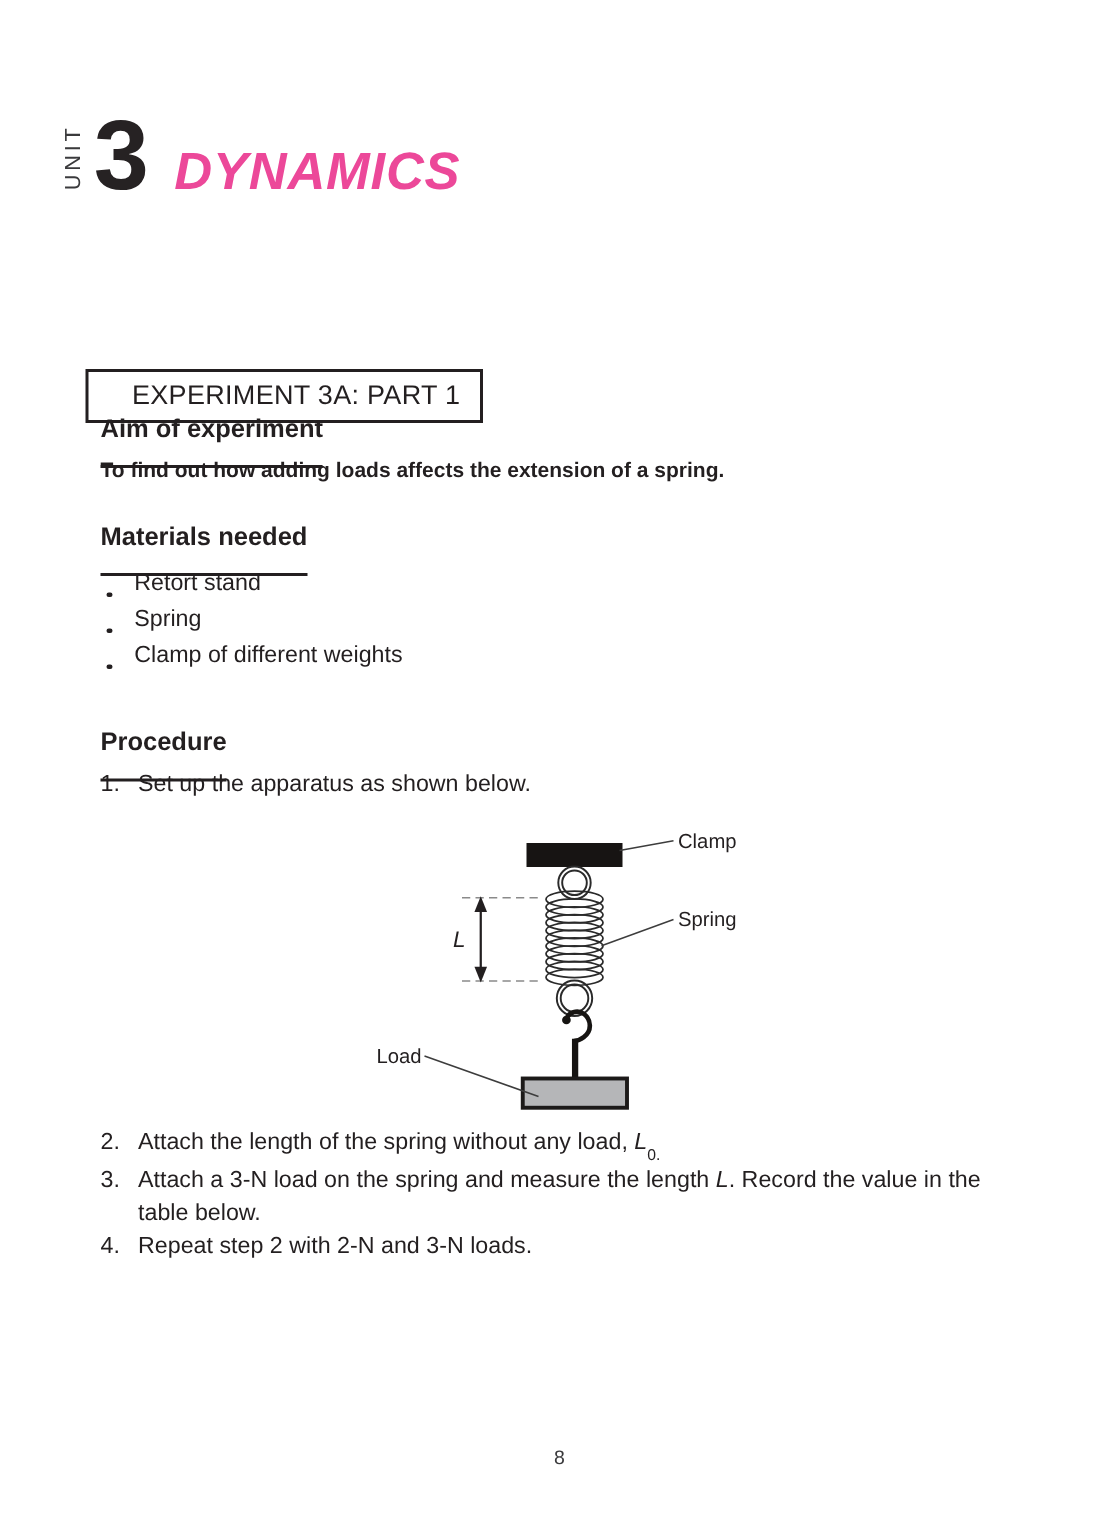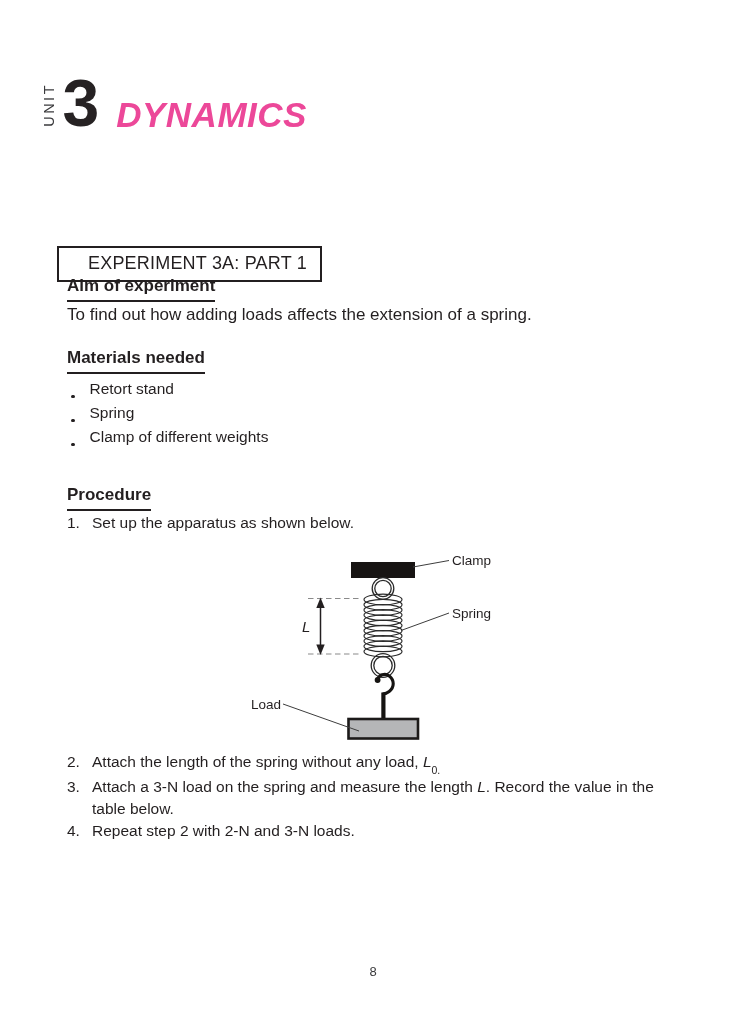--- a/index.html
+++ b/index.html
@@ -49,26 +49,26 @@
   }
 
   
   .sec-heading {
     position: absolute; left: 67px;
     font-size: 17px; font-weight: bold;
   }
   .sec-heading > span {
     display: inline-block;
     border-bottom: 2px solid #231f20;
-    padding-bottom: 4px;
+    padding-bottom: 14px;
   }
   .aim-heading { top: 276px; }
   .aim-text {
     position: absolute; left: 67px; top: 305px;
-    font-size: 17px; font-weight: normal; width: 620px;
+    font-size: 14px; font-weight: bold; width: 620px;
   }
   .materials-heading { top: 348px; }
   .materials-list {
     position: absolute; left: 69px; top: 374px;
     list-style: none;
   }
   .materials-list li {
     display: flex; align-items: flex-end;
     height: 24px; font-size: 15.5px;
   }

